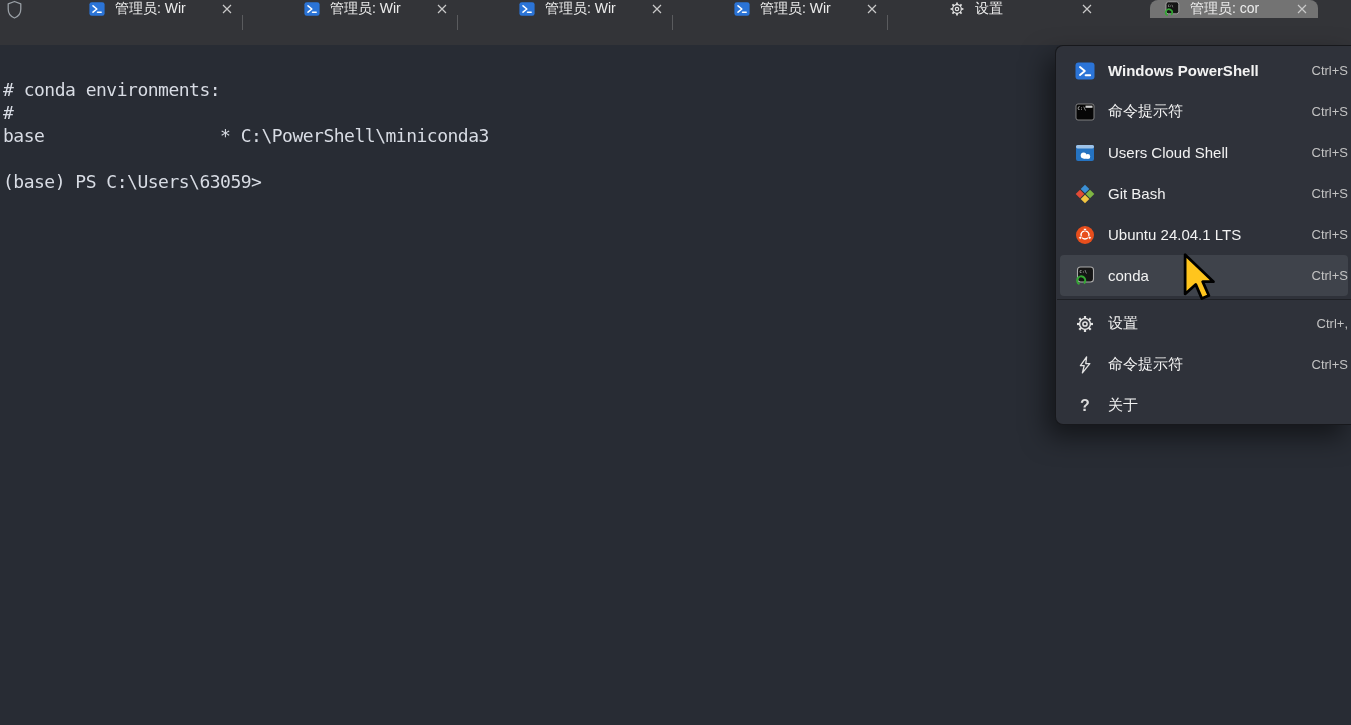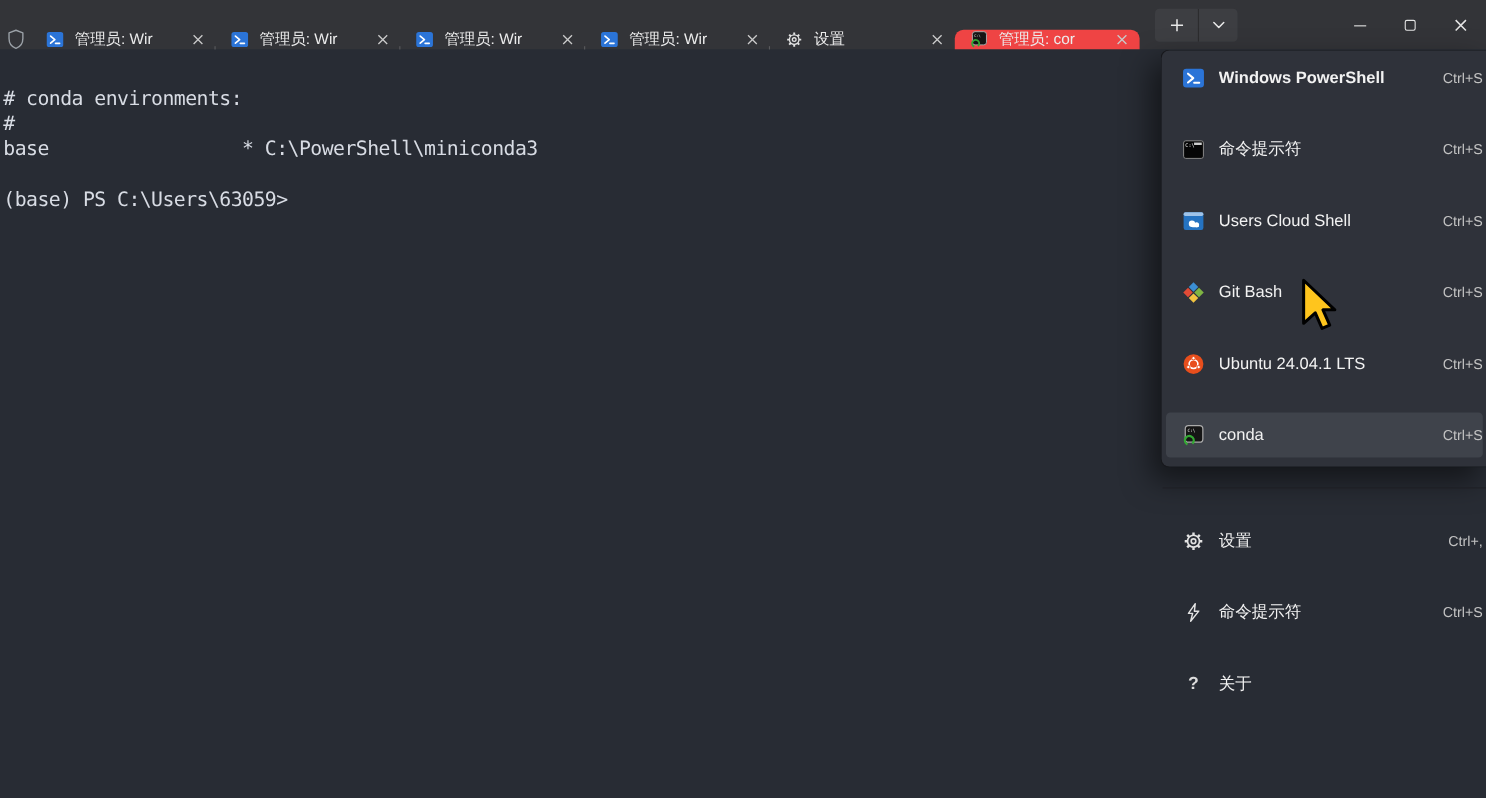--- a/index.html
+++ b/index.html
@@ -2,29 +2,29 @@
 <html><head>
 <meta charset="utf-8">
 <style>
   html,body{margin:0;padding:0;background:#202020;}
   *{box-sizing:border-box;}
   #stage{position:relative;width:1351px;height:725px;overflow:hidden;
          background:#282c34;font-family:"Liberation Sans","DejaVu Sans",sans-serif;}
 
   
   .tabbar{position:absolute;top:0;left:0;width:100%;height:45px;background:#333438;
-          display:flex;align-items:flex-end;}
+          display:flex;align-items:flex-start;gap:47px;}
   .shield-wrap{width:28px;display:flex;align-items:center;justify-content:center;flex:0 0 auto;}
   .tab{position:relative;width:168px;flex:0 0 auto;display:flex;align-items:center;
        padding:0 10px 0 14px;color:#ececec;font-size:14px;cursor:default;}
   .tab .ticon{width:16px;height:16px;flex:0 0 auto;margin-right:10px;}
   .tab .ttitle{flex:1 1 auto;overflow:hidden;white-space:nowrap;min-width:0;}
   .tab .xi{width:12px;height:12px;color:#c9c9c9;flex:0 0 auto;margin-left:6px;}
   .tab.sep::after{content:"";position:absolute;right:0;top:15px;width:1px;height:15px;background:#5a5b5e;}
-  .tab.active{background:#ef4444;border-radius:8px 8px 0 0;margin-top:0;}
+  .tab.active{background:#737373;border-radius:8px 8px 0 0;margin-top:0;}
   .newtab{margin:8px 0 7px 14px;height:30px;flex:0 0 auto;display:flex;align-items:center;
           background:#3d3e42;border-radius:4px;overflow:hidden;}
   .newtab .npart{height:100%;display:flex;align-items:center;justify-content:center;color:#e8e8e8;}
   .newtab .plus{width:39px;}
   .newtab .chev{width:36px;border-left:1px solid #2c2c2e;}
   .captions{margin-left:auto;display:flex;flex:0 0 auto;}
   .capbtn{width:46px;height:45px;display:flex;align-items:center;justify-content:center;color:#e4e4e4;}
   .glyph-min{width:11px;border-top:1.3px solid #e4e4e4;margin-top:1px;}
   .glyph-max{width:10px;height:10px;border:1.3px solid #e4e4e4;border-radius:2px;}
 
@@ -33,21 +33,21 @@
             padding:10px 0 0 3px;}
   .tline{height:23px;line-height:23px;white-space:pre;
          font-family:"DejaVu Sans Mono","Liberation Mono",monospace;
          font-size:18px;color:#d8dce4;letter-spacing:-0.5px;}
   .tline .cmd-hl{color:#e5c07b;}
 
   
   .menu{position:absolute;top:45px;left:1055px;right:-1px;height:380px;
         background:#2f323a;border:1px solid #17181c;border-right:none;
         border-radius:8px 0 0 8px;box-shadow:-8px 12px 26px rgba(0,0,0,.5);
-        padding:4px 0;display:flex;flex-direction:column;z-index:5;gap:24px;}
+        padding:4px 0;display:flex;flex-direction:column;z-index:5;}
   .mrow{height:41px;display:flex;align-items:center;margin:0 4px;border-radius:4px;
         padding:0 0 0 15px;color:#f2f2f2;font-size:15px;flex:0 0 auto;}
   .mrow.hl{background:#3f434b;}
   .mrow .micon{width:20px;height:20px;flex:0 0 auto;margin-right:13px;display:flex;
                align-items:center;justify-content:center;}
   .mrow .mlabel{flex:1 1 auto;white-space:nowrap;overflow:hidden;}
   .mrow .mlabel.bold{font-weight:bold;}
   .mrow .mshort{flex:0 0 auto;color:#c2c2c2;font-size:13px;white-space:nowrap;
                 margin-left:8px;overflow:hidden;}
   .msep{height:1px;background:#1e2025;margin:3px 1px;flex:0 0 auto;}

